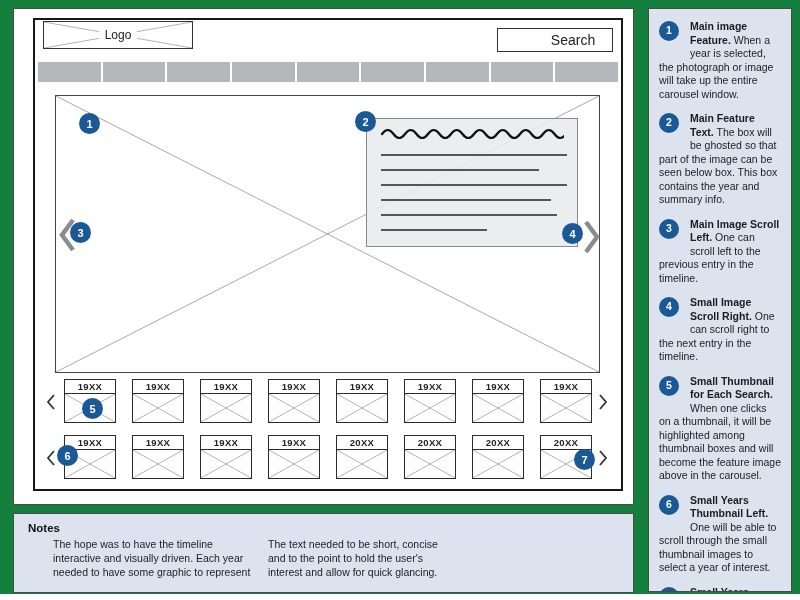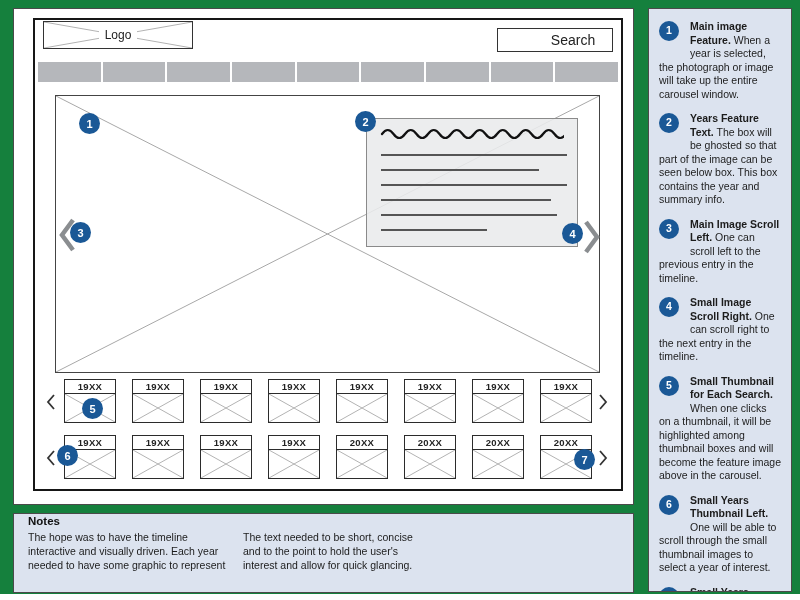--- a/index.html
+++ b/index.html
@@ -36,25 +36,25 @@
 
   .chev-main{position:absolute;z-index:4;}
   .chev-small{position:absolute;z-index:4;}
 
   .thumb-row{position:absolute;left:29px;width:528px;height:44px;display:flex;gap:16px;}
   .thumb{flex:1;border:1.5px solid #2b2b2b;background:#fff;display:flex;flex-direction:column;}
   .thumb-year{height:14px;border-bottom:1.5px solid #2b2b2b;font-size:9.5px;font-weight:bold;color:#222;display:flex;align-items:center;justify-content:center;letter-spacing:.3px;}
   .thumb-img{position:relative;flex:1;}
 
   
-  .notes{position:absolute;left:13px;top:513px;width:621px;height:80px;border:1px solid #4a4a4a;background:var(--panel-bg,#dce3ef);padding:1px 14px;}
+  .notes{position:absolute;left:13px;top:513px;width:621px;height:80px;border:1px solid #4a4a4a;background:var(--panel-bg,#dce3ef);padding:8px 14px;}
   .notes-title{font-size:11.5px;font-weight:bold;color:#111;margin-bottom:3px;}
   .notes-cols{display:flex;gap:10px;}
   .notes-col{font-size:10.5px;line-height:14px;color:#1c1c1c;}
-  .notes-col.c1{width:205px;}
+  .notes-col.c1{width:205px;margin-left:25px;}
   .notes-col.c2{width:200px;}
   .notes-col.c3{width:188px;}
 
   
   .sidebar{position:absolute;left:648px;top:8px;width:144px;height:584px;border:1px solid #4a4a4a;background:var(--panel-bg,#dce3ef);padding:11px 10px 0 10px;overflow:hidden;}
   .sb-entry{font-size:10.5px;line-height:13.5px;color:#1c1c1c;margin-bottom:11px;overflow:hidden;}
   .sb-badge-wrap{float:left;width:31px;height:29px;}
   .sb-badge{width:20px;height:20px;border-radius:50%;background:var(--badge-blue,#1a5896);color:#fff;font-size:10.5px;font-weight:bold;display:flex;align-items:center;justify-content:center;margin-top:1px;}
   .sb-title{font-weight:bold;}
 </style>
@@ -284,21 +284,21 @@
       <span class="sb-badge-wrap">
           <span class="sb-badge">1</span>
         </span>
       <span class="sb-title">Main image Feature.</span>
       <span class="sb-body">When a year is selected, the photograph or image will take up the entire carousel window.</span>
     </div>
     <div class="sb-entry">
       <span class="sb-badge-wrap">
           <span class="sb-badge">2</span>
         </span>
-      <span class="sb-title">Years Feature Text.</span>
+      <span class="sb-title">Main Feature Text.</span>
       <span class="sb-body">The box will be ghosted so that part of the image can be seen below box. This box contains the year and summary info.</span>
     </div>
     <div class="sb-entry">
       <span class="sb-badge-wrap">
           <span class="sb-badge">3</span>
         </span>
       <span class="sb-title">Main Image Scroll Left.</span>
       <span class="sb-body">One can scroll left to the previous entry in the timeline.</span>
     </div>
     <div class="sb-entry">

